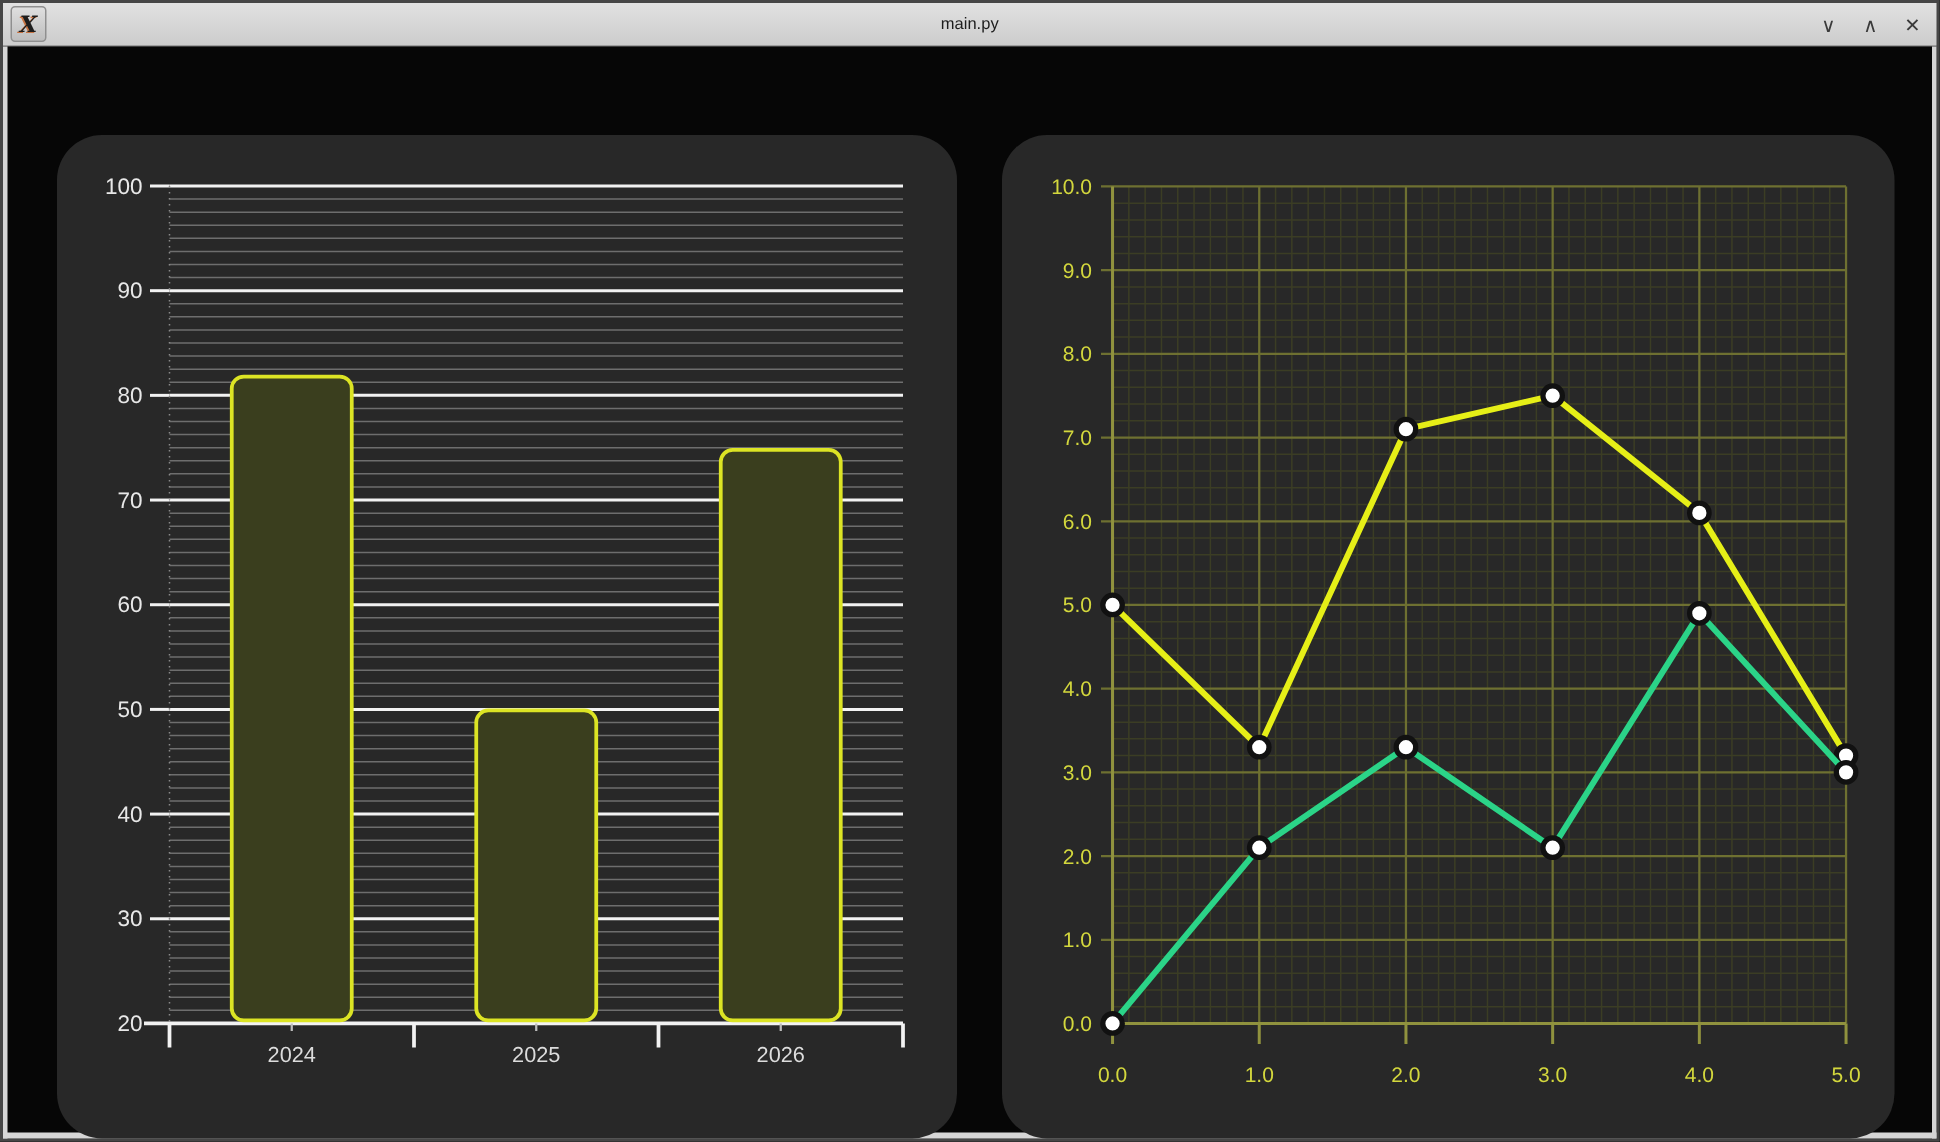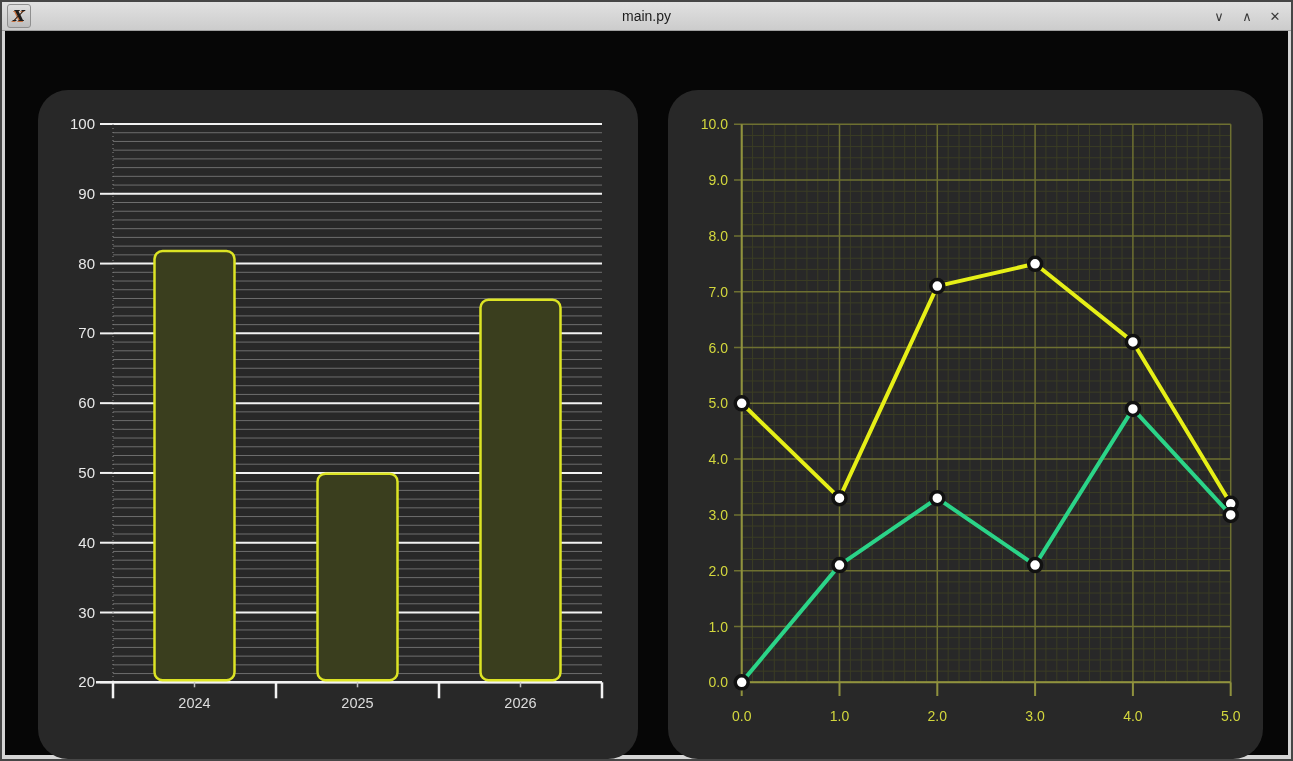--- a/index.html
+++ b/index.html
@@ -20,21 +20,21 @@
     background:linear-gradient(#dfdfdf,#bdbdbd);
     border:1px solid #8f8f8f;border-radius:3px;
     display:flex;align-items:center;justify-content:center;
     font-family:"DejaVu Serif", serif;font-weight:bold;font-style:italic;
     font-size:15px;color:#1d1d1d;
     text-shadow:-1px 1px 0 rgba(198,92,30,0.8);
     cursor:default;
   }
   .title-text{
     position:absolute;left:0;right:0;text-align:center;
-    font-size:14px;color:#1d1d1d;pointer-events:none;
+    font-size:11px;color:#1d1d1d;pointer-events:none;
   }
   .win-controls{
     position:absolute;right:8px;top:0;height:100%;
     display:flex;align-items:center;gap:12px;
   }
   .win-btn{
     width:16px;height:16px;display:flex;align-items:center;justify-content:center;
     font-size:13px;color:#3a3a3a;cursor:default;line-height:1;
   }
   .client{

